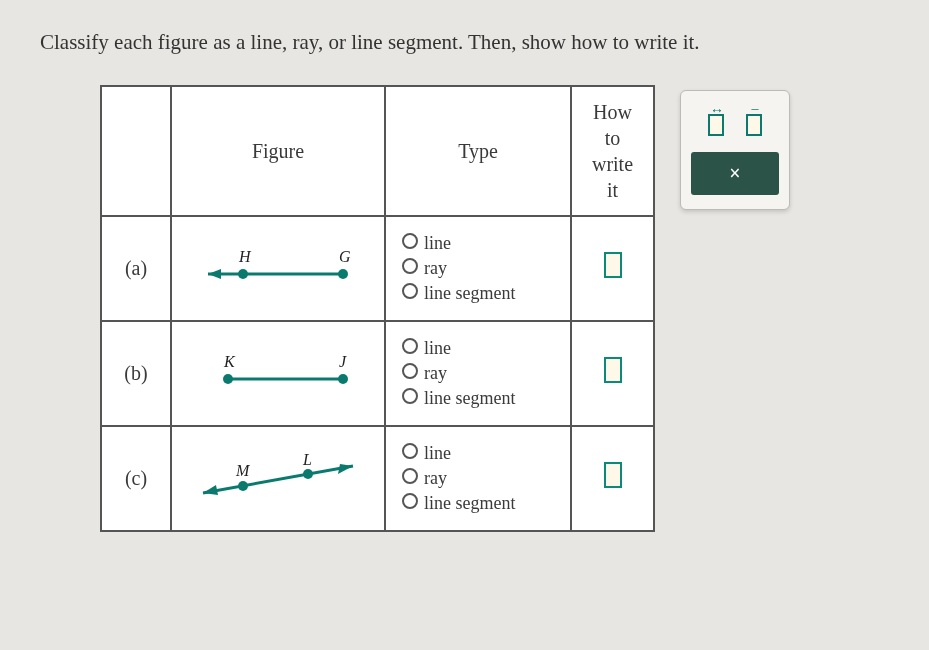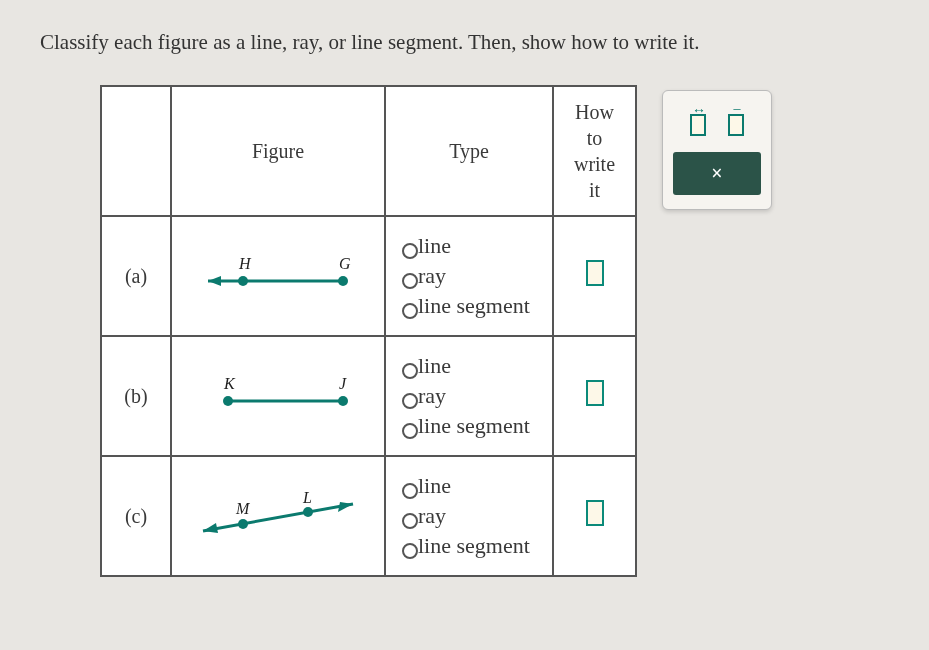--- a/index.html
+++ b/index.html
@@ -29,27 +29,28 @@
     }
     .tbl th, .tbl td {
       border: 2px solid #555;
       padding: 12px 16px;
       text-align: center;
       vertical-align: middle;
     }
     .tbl th { font-weight: normal; font-size: 20px; }
     .col-label { width: 70px; font-size: 20px; }
     .col-figure { width: 200px; }
-    .col-type { width: 168px; text-align: left; padding-left: 20px; }
+    .col-type { width: 186px; text-align: left; padding-left: 20px; }
     .col-write { width: 83px; font-size: 18px; line-height: 1.3; }
     .radio-row {
       display: flex;
-      align-items: flex-end;
+      align-items: flex-start;
+      gap: 6px;
       margin: 4px 0;
-      font-size: 22px;
+      font-size: 18px;
     }
     .radio-circle {
       width: 16px; height: 16px;
       border: 2px solid #555;
       border-radius: 50%;
       display: inline-block;
       flex-shrink: 0;
     }
     .notation-box {
       width: 18px; height: 26px;

